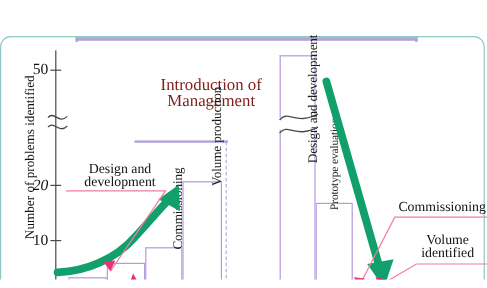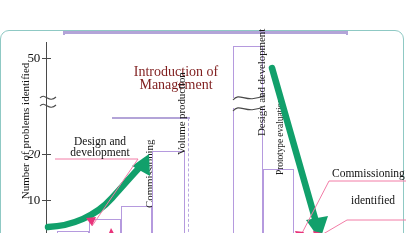--- a/index.html
+++ b/index.html
@@ -148,16 +148,17 @@
     </g>
   </svg>
 
   <div class="callout" style="left:54px;top:106px;width:92px;">
     <div>Design and development</div>
   </div>
 
   <div class="callout" style="left:332px;top:138px;width:80px;text-align:left;">Commissioning</div>
 
   <div class="callout" style="left:340px;top:165px;width:66px;text-align:center;">
+    <div>Volume</div>
     <div>identified</div>
   </div>
 
 </div>
 
 </body></html>

